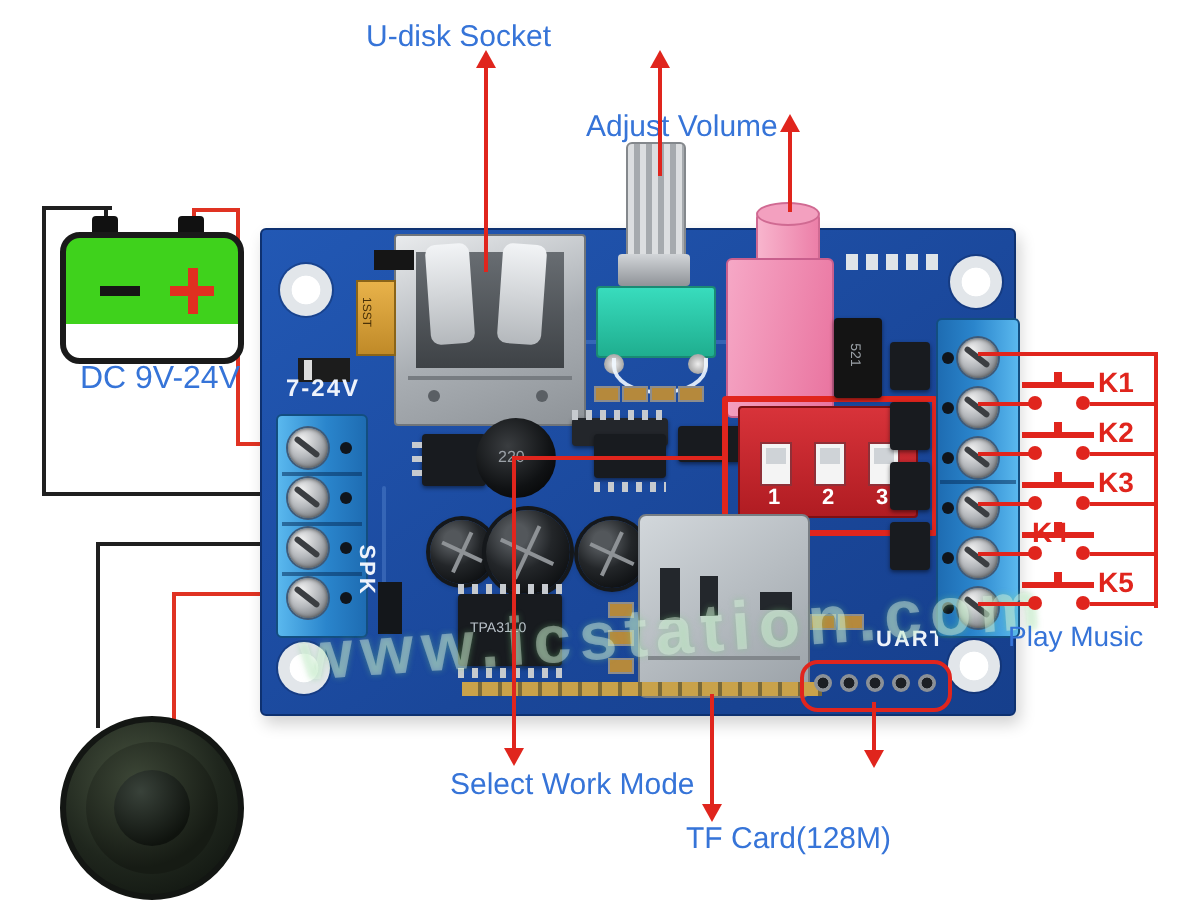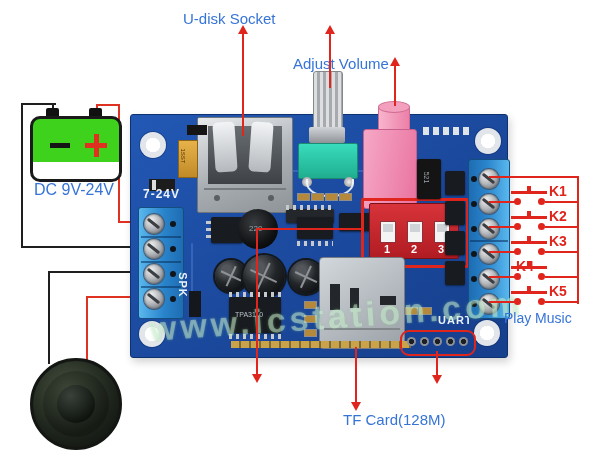--- a/index.html
+++ b/index.html
@@ -70,21 +70,21 @@
   <div class="wire-r" style="left:86px;top:296px;width:59px;height:2px;"></div>
   <div class="wire-r" style="left:86px;top:296px;width:2px;height:70px;"></div>
 
   <div class="abs" style="left:46px;top:108px;width:13px;height:10px;background:#111;border-radius:2px;"></div>
   <div class="abs" style="left:89px;top:108px;width:13px;height:10px;background:#111;border-radius:2px;"></div>
   <div class="abs" style="left:30px;top:116px;width:86px;height:60px;border:3px solid #1a1a1a;border-radius:10px;
        background:linear-gradient(180deg,#3fd21c 0 72%,#ffffff 72% 100%);"></div>
   <div class="abs" style="left:50px;top:143px;width:20px;height:5px;background:#151515;"></div>
   <div class="abs" style="left:85px;top:143px;width:22px;height:5px;background:#e03020;"></div>
   <div class="abs" style="left:94px;top:134px;width:5px;height:23px;background:#e03020;"></div>
-  <div class="lbl" style="left:28px;top:181px;width:92px;text-align:center;font-size:16px;">DC 9V-24V</div>
+  <div class="lbl" style="left:28px;top:181px;width:92px;text-align:right;font-size:16px;">DC 9V-24V</div>
 
   <div class="abs" style="left:30px;top:358px;width:86px;height:86px;border-radius:50%;border:3px solid #131613;
        background:radial-gradient(circle at 40% 33%,#47523f,#1f261d 55%,#0b0f0b 100%);">
     <div class="abs" style="left:10px;top:10px;width:66px;height:66px;border-radius:50%;
          background:radial-gradient(circle at 38% 30%,#3d4737,#161b14 70%);"></div>
     <div class="abs" style="left:24px;top:24px;width:38px;height:38px;border-radius:50%;
          background:radial-gradient(circle at 35% 28%,#39423a,#0f130e 75%);"></div>
   </div>
 
   <div class="board">
@@ -329,20 +329,21 @@
   <div class="lbl" style="left:293px;top:15px;margin-top:40px;">Adjust Volume</div>
   <div class="rline" style="left:329px;top:30px;width:2px;height:58px;"></div>
   <div class="ah up" style="left:325px;top:25px;"></div>
 
   <div class="rline" style="left:394px;top:62px;width:2px;height:44px;"></div>
   <div class="ah up" style="left:390px;top:57px;"></div>
 
   <div class="rline" style="left:256px;top:228px;width:105px;height:2px;"></div>
   <div class="rline" style="left:256px;top:228px;width:2px;height:148px;"></div>
   <div class="ah down" style="left:252px;top:374px;"></div>
+  <div class="lbl" style="left:225px;top:384px;">Select Work Mode</div>
 
   <div class="rline" style="left:355px;top:347px;width:2px;height:57px;"></div>
   <div class="ah down" style="left:351px;top:402px;"></div>
   <div class="lbl" style="left:319px;top:411px;margin-left:24px;">TF Card(128M)</div>
 
   <div class="rline" style="left:436px;top:351px;width:2px;height:26px;"></div>
   <div class="ah down" style="left:432px;top:375px;"></div>
 
 </div>
 

